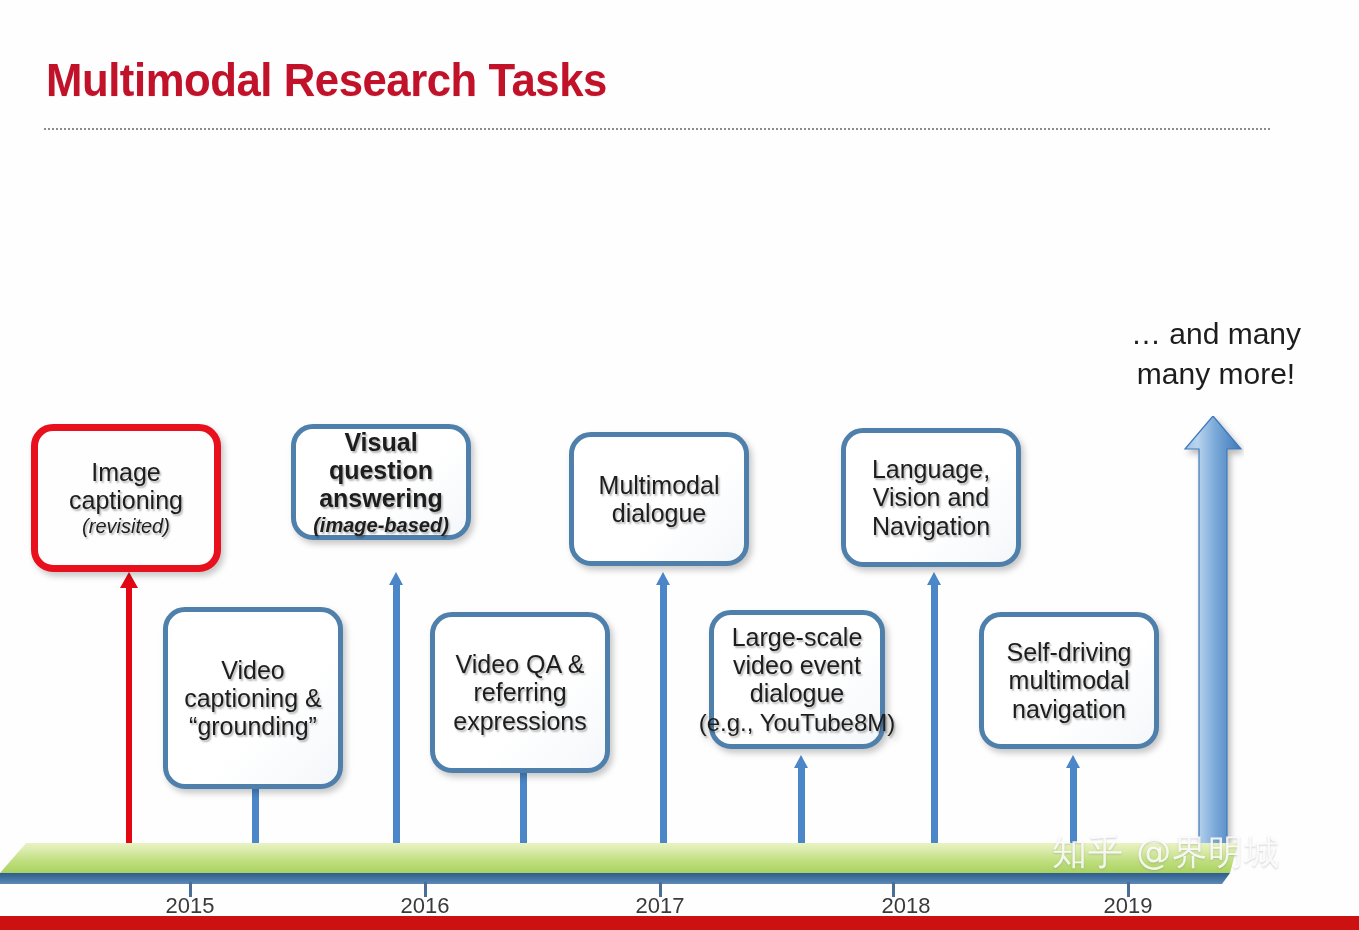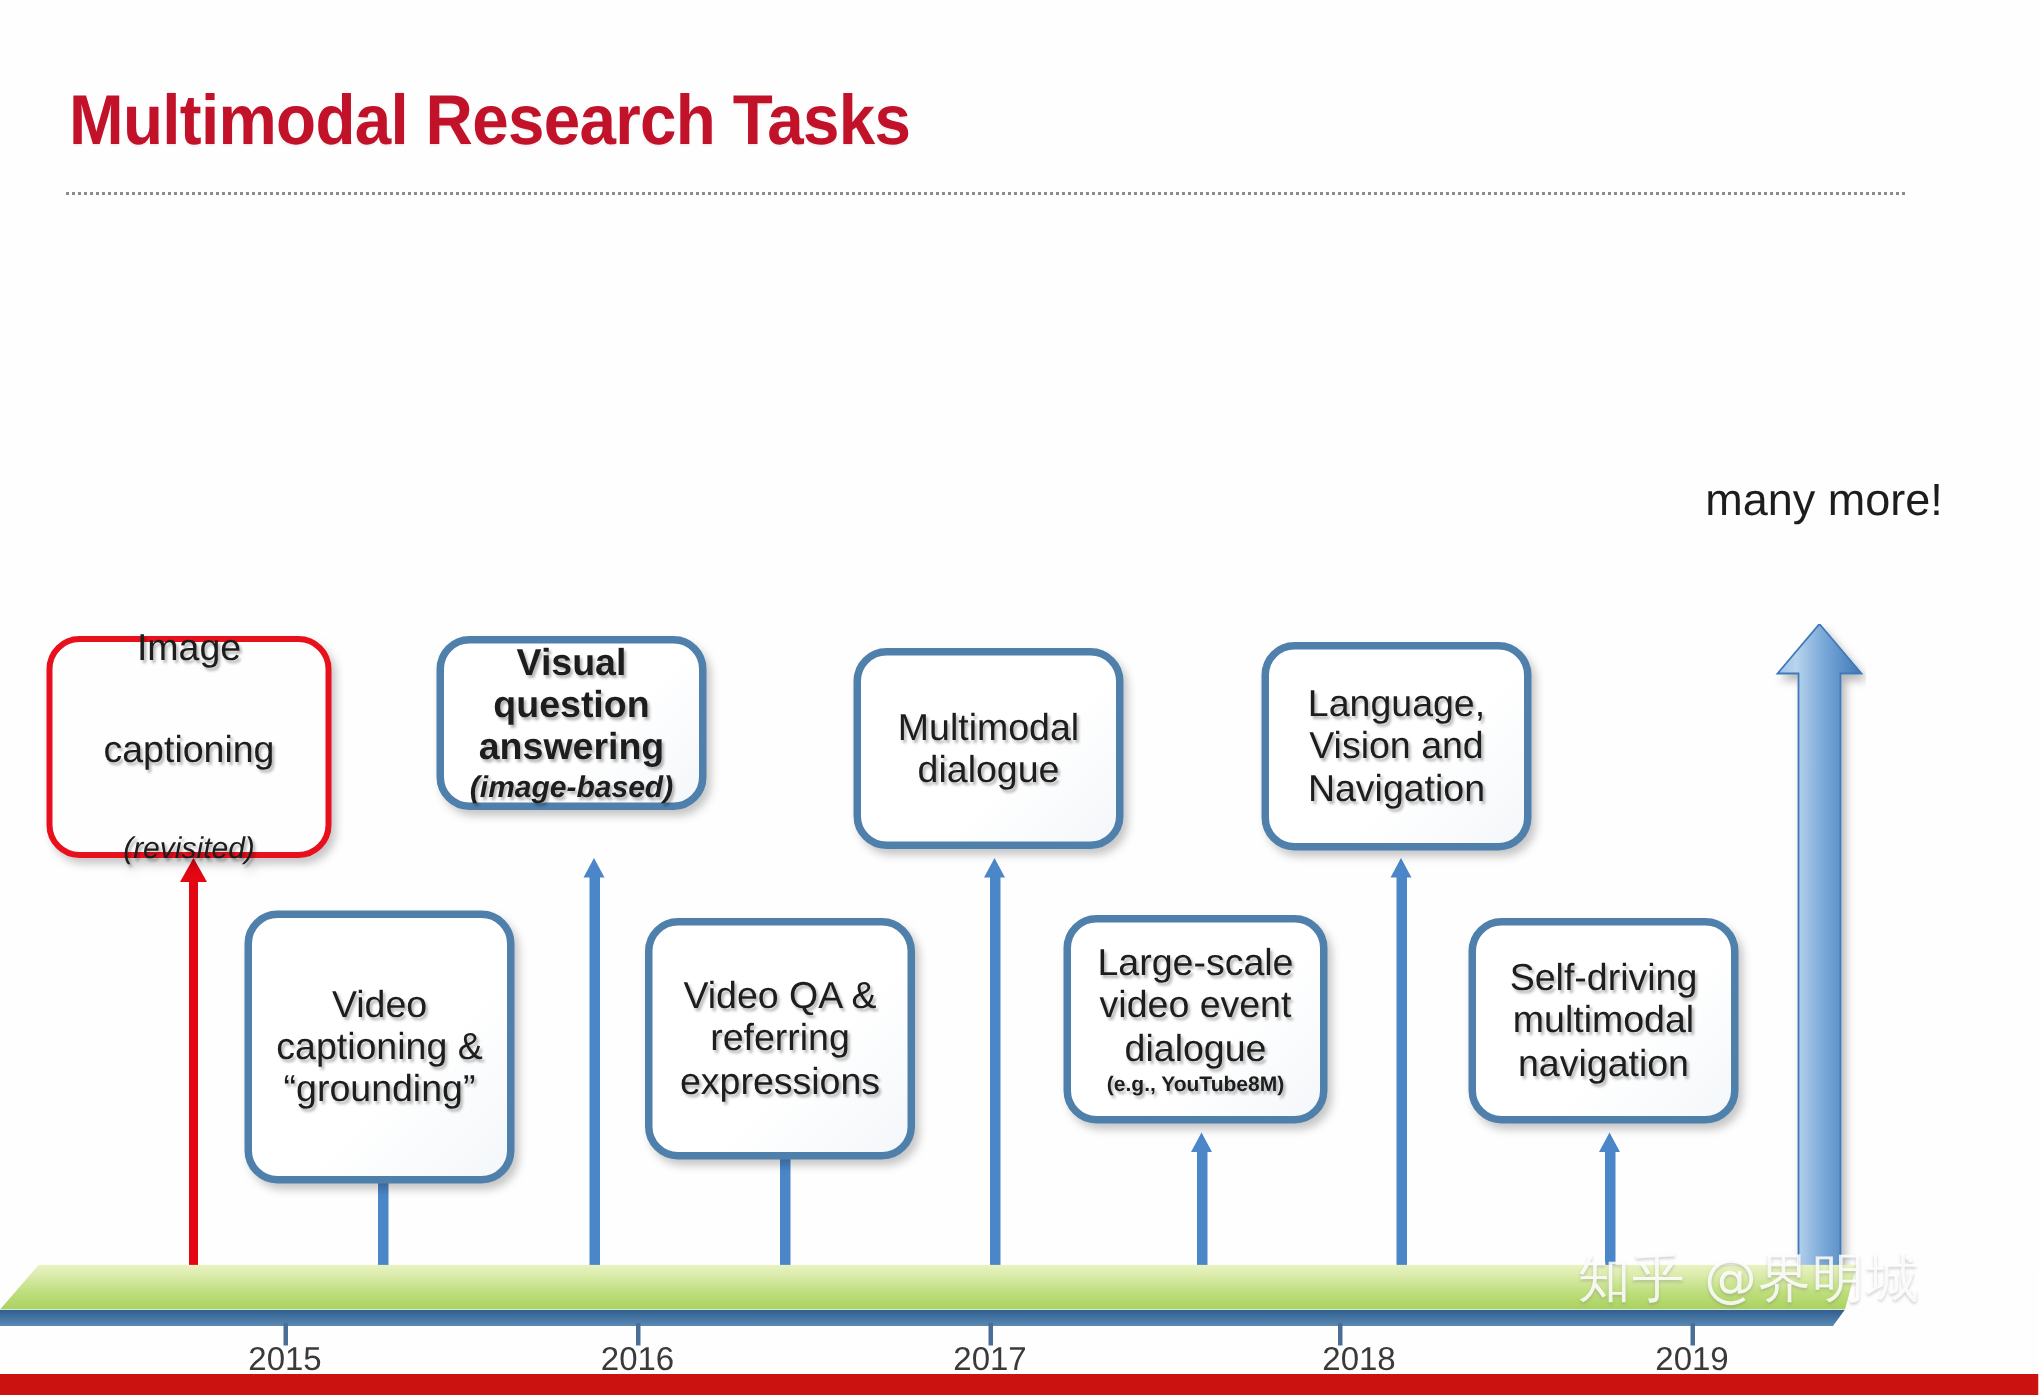--- a/index.html
+++ b/index.html
@@ -126,38 +126,36 @@
     line-height: 1.13;
     font-size: 25px;
     padding: 4px 8px;
     filter: drop-shadow(3px 4px 3px rgba(0,0,0,0.22));
   }
   .task-box.blue {
     border: 5px solid #4f80ab;
     background-image: linear-gradient(135deg, #ffffff 0%, #ffffff 60%, #f4f7fa 100%);
   }
   .task-box.red {
-    border: 4px solid #0f766e;
+    border: 7px solid #0f766e;
     background: #fefefe;
-    gap: 40px;
   }
   .task-box .ln {
     display: block;
     white-space: nowrap;
     text-shadow: 1.5px 2px 2px rgba(0,0,0,0.30);
   }
   .task-box .ln.sub-italic {
     font-style: italic;
     font-size: 20px;
     margin-top: 1px;
   }
   .task-box .ln.sub-plain {
-    font-size: 14px;
+    font-size: 24px;
     margin-top: 2px;
-    font-weight: bold;
   }
 
   
   #big-arrow {
     position: absolute;
     left: 1182px; top: 416px;
     width: 62px; height: 442px;
   }
   #big-arrow svg { display: block; }
 
@@ -188,20 +186,21 @@
 </style>
 </head>
 <body>
 
 <div class="slide">
 
   <div id="page-title">Multimodal Research Tasks</div>
   <div id="title-rule"></div>
 
   <div id="many-more">
+    <span>… and many</span>
     <span>many more!</span>
   </div>
 
   <div id="big-arrow">
     <svg width="62" height="442" viewBox="0 0 62 442" xmlns="http://www.w3.org/2000/svg">
       <defs>
         <linearGradient id="agrad" x1="0" y1="0" x2="1" y2="0">
           <stop offset="0%" stop-color="#9dc2e6"></stop>
           <stop offset="22%" stop-color="#b9d4ee"></stop>
           <stop offset="55%" stop-color="#79a8d8"></stop>

